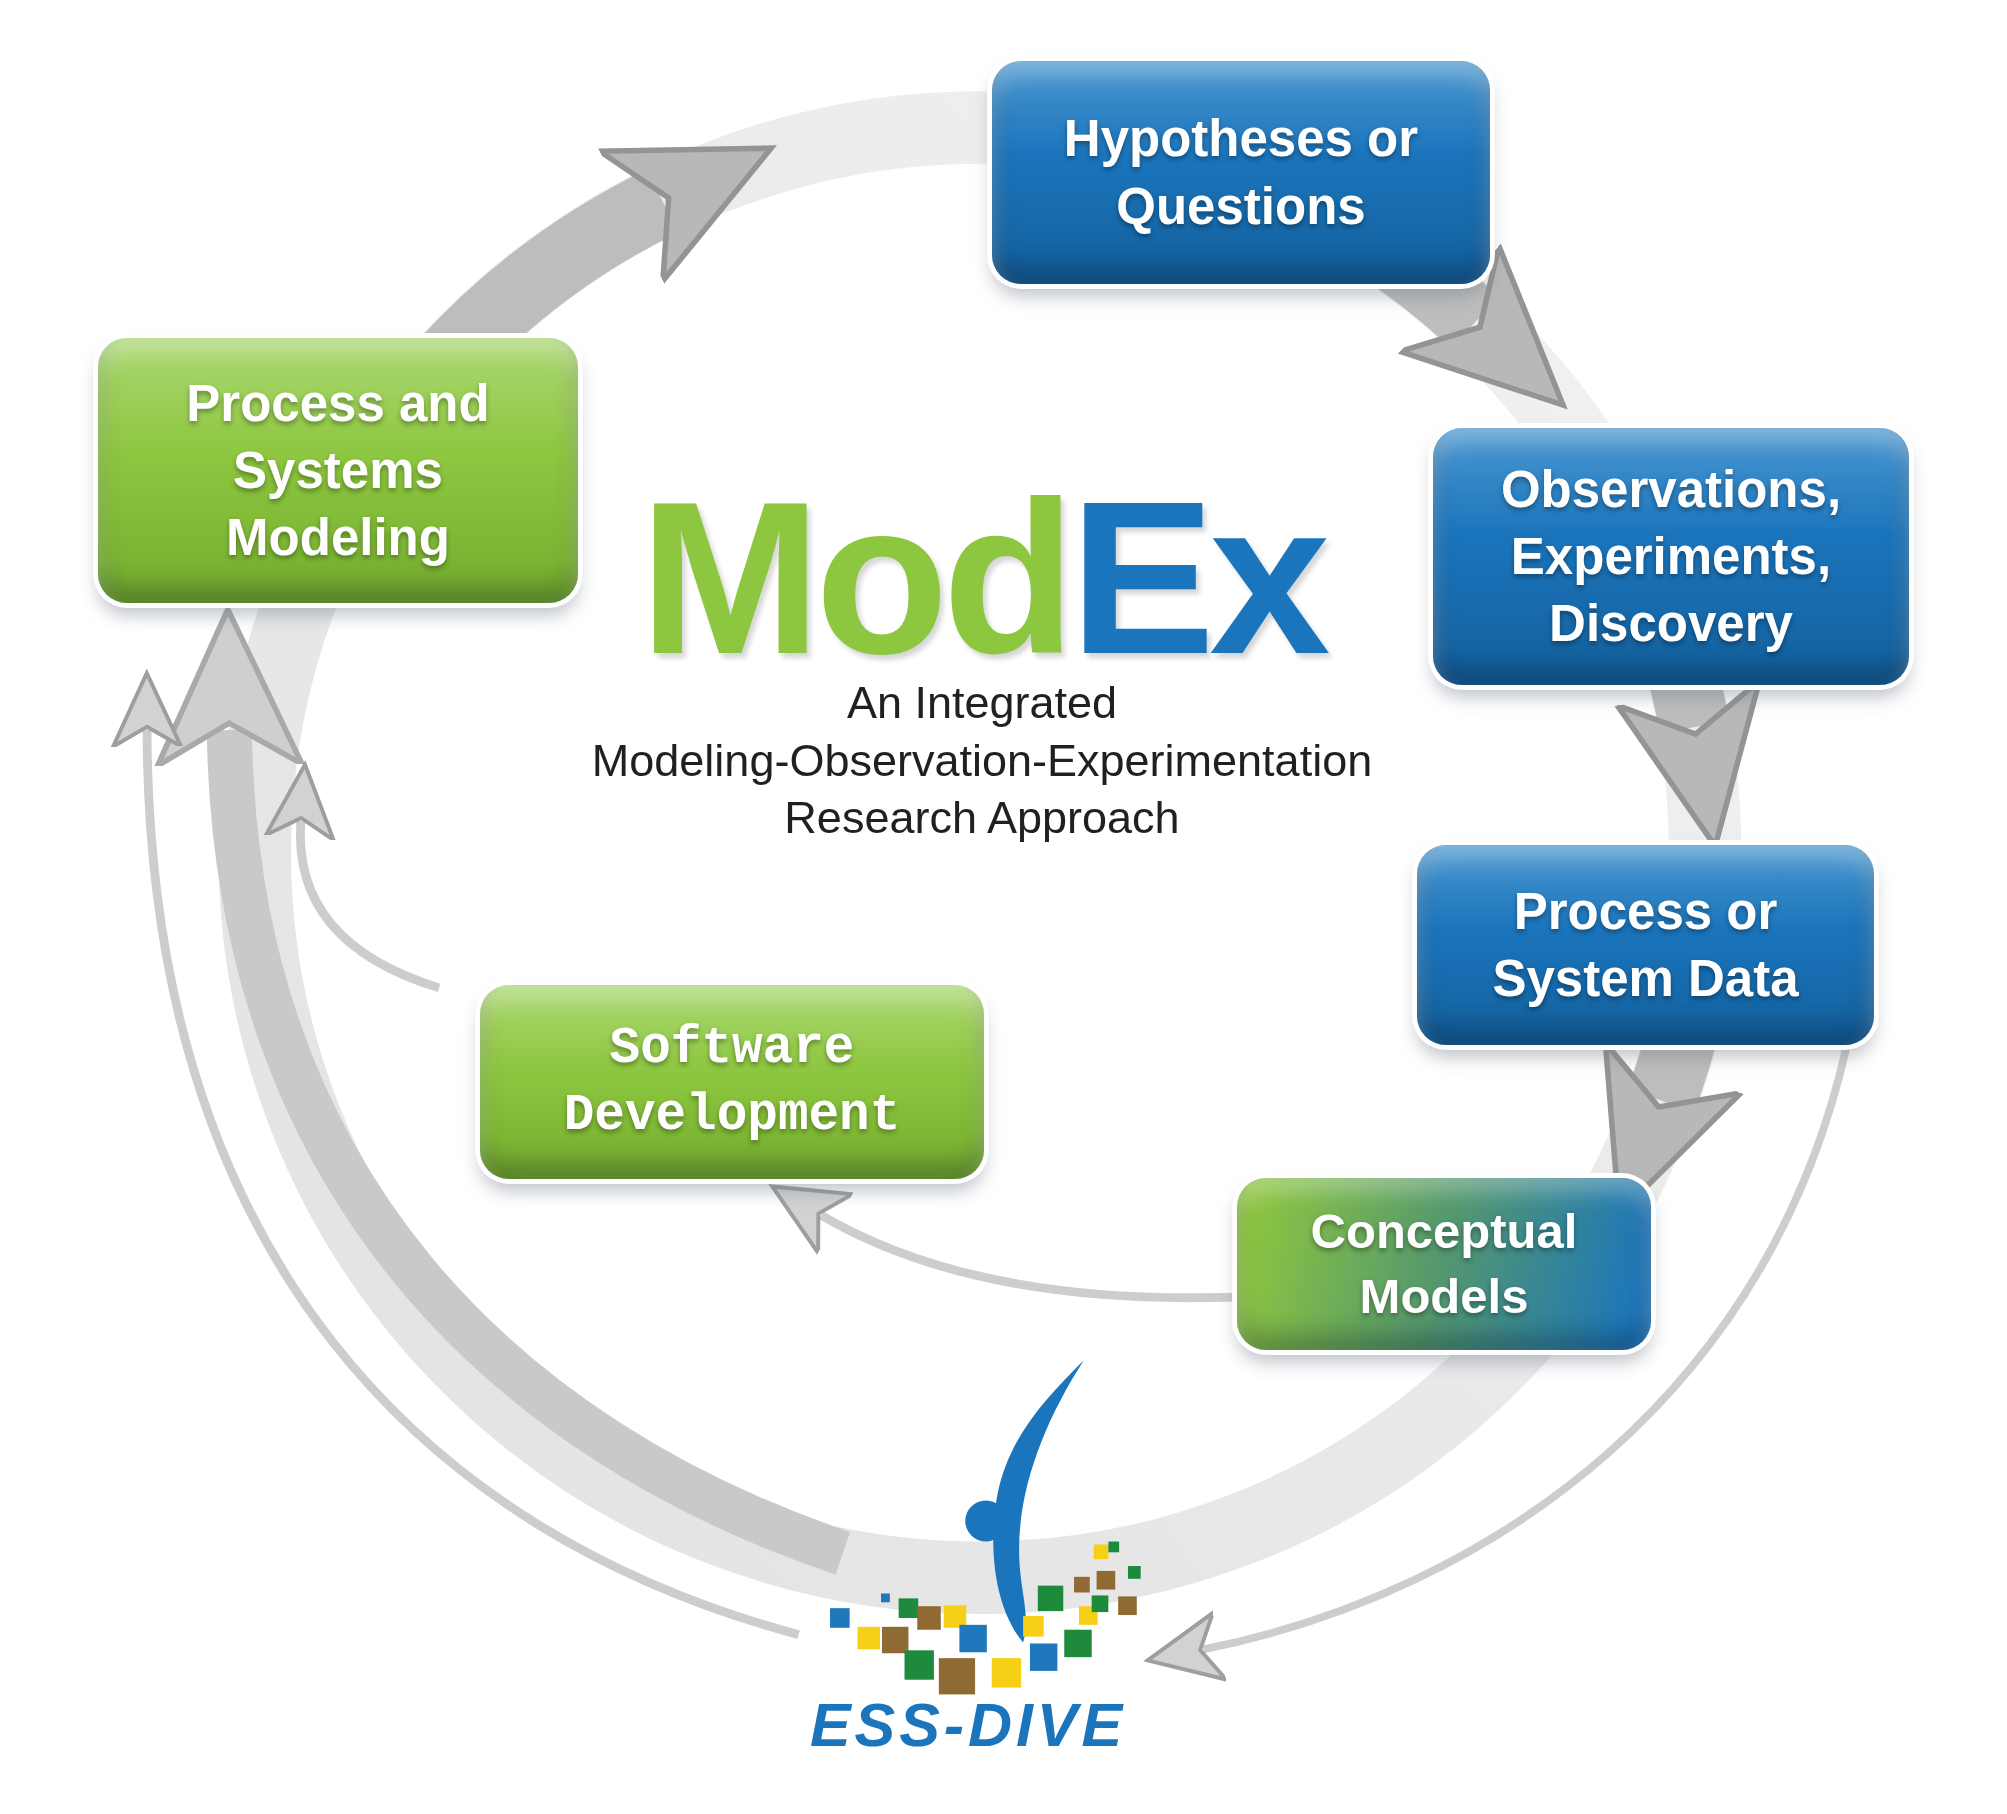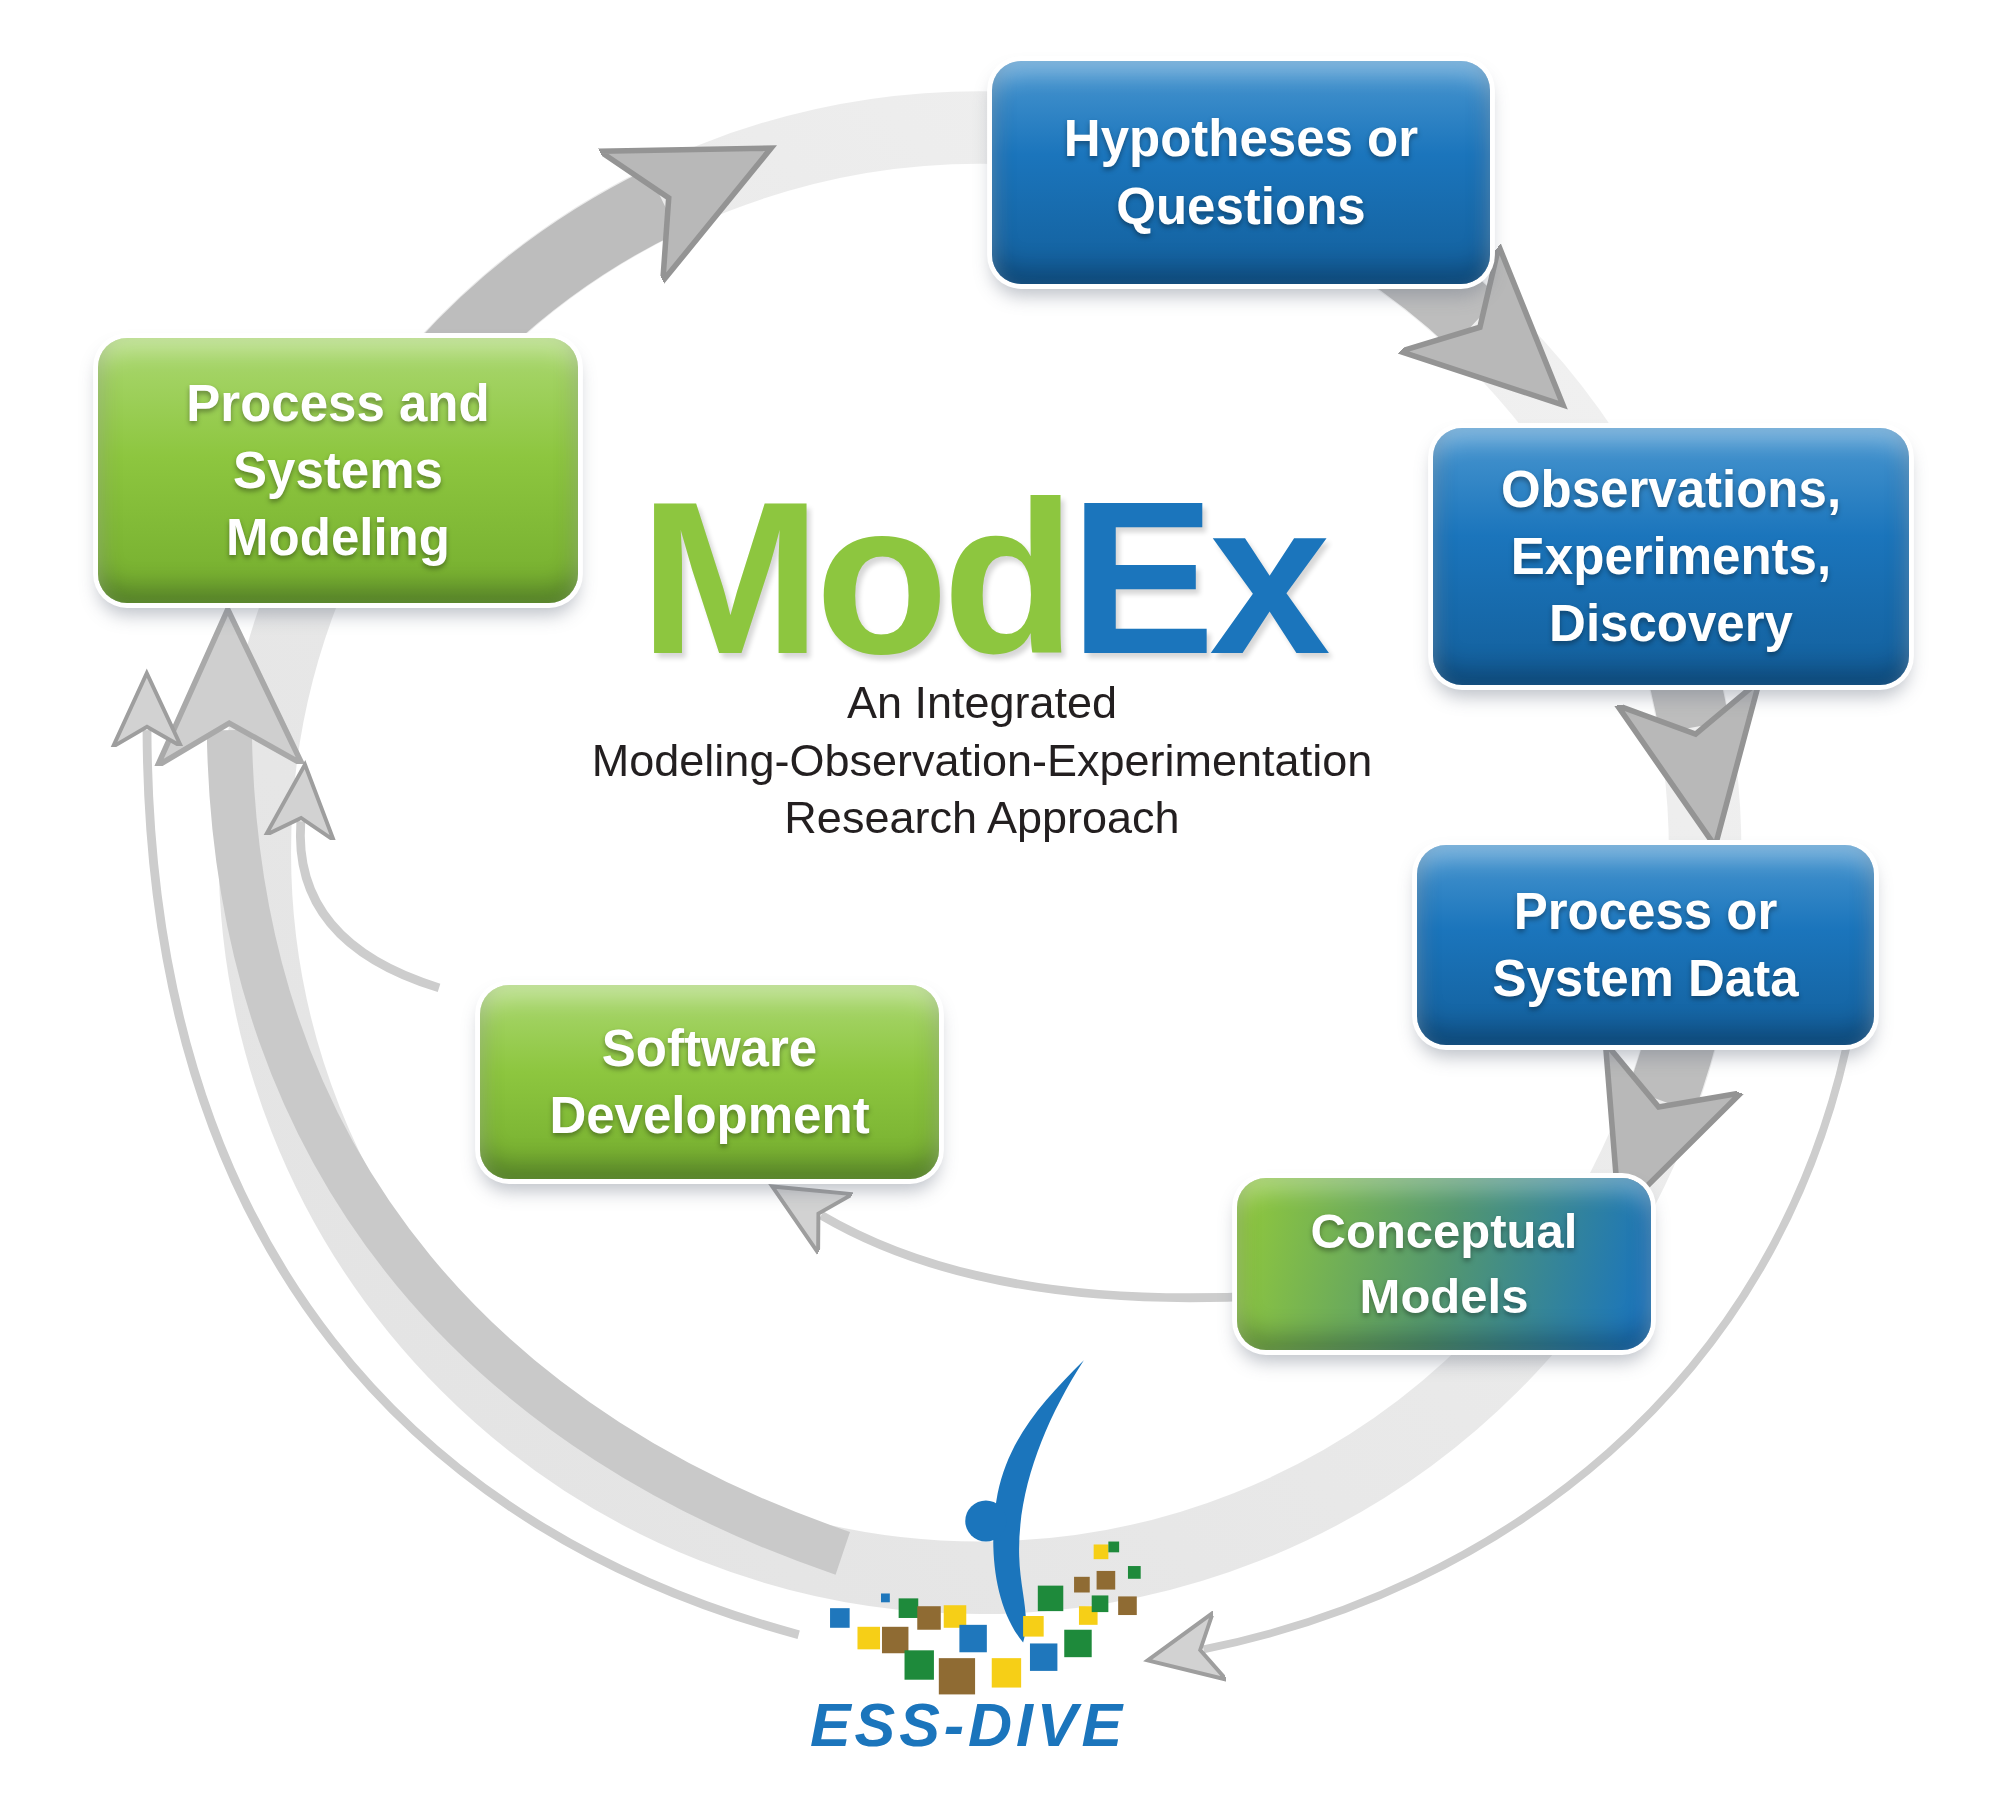--- a/index.html
+++ b/index.html
@@ -36,21 +36,21 @@
   .box.greenblue{
     background:linear-gradient(102deg,
       var(--box-green,#8dc63f) 4%,
       #53976f 50%,
       var(--box-blue,#1b75bc) 96%);
   }
   #box-hypotheses   {left:992px;top:61px;  width:498px;height:223px;}
   #box-observations {left:1433px;top:428px; width:476px;height:257px;}
   #box-processdata  {left:1417px;top:845px; width:457px;height:200px;}
   #box-conceptual   {left:1237px;top:1178px;width:414px;height:172px;font-size:49px;}
-  #box-software     {left:456px; top:985px;width:459px;height:194px;}
+  #box-software     {left:456px; top:985px;width:504px;height:194px;font-family:Liberation Mono, monospace;}
   #box-modeling     {left:74px;  top:338px; width:480px;height:265px;}
 
   
   #modex{
     position:absolute;left:982px;top:469px;transform:translateX(-50%);
     font-size:218px;font-weight:700;letter-spacing:-5.9px;line-height:1;
     white-space:nowrap;text-shadow:3.9px 4.9px 4.9px rgba(0,0,0,.16);
   }
   #modex .mod{color:var(--box-green,#8dc63f);}
   #modex .ex{color:var(--box-blue,#1b75bc);}

